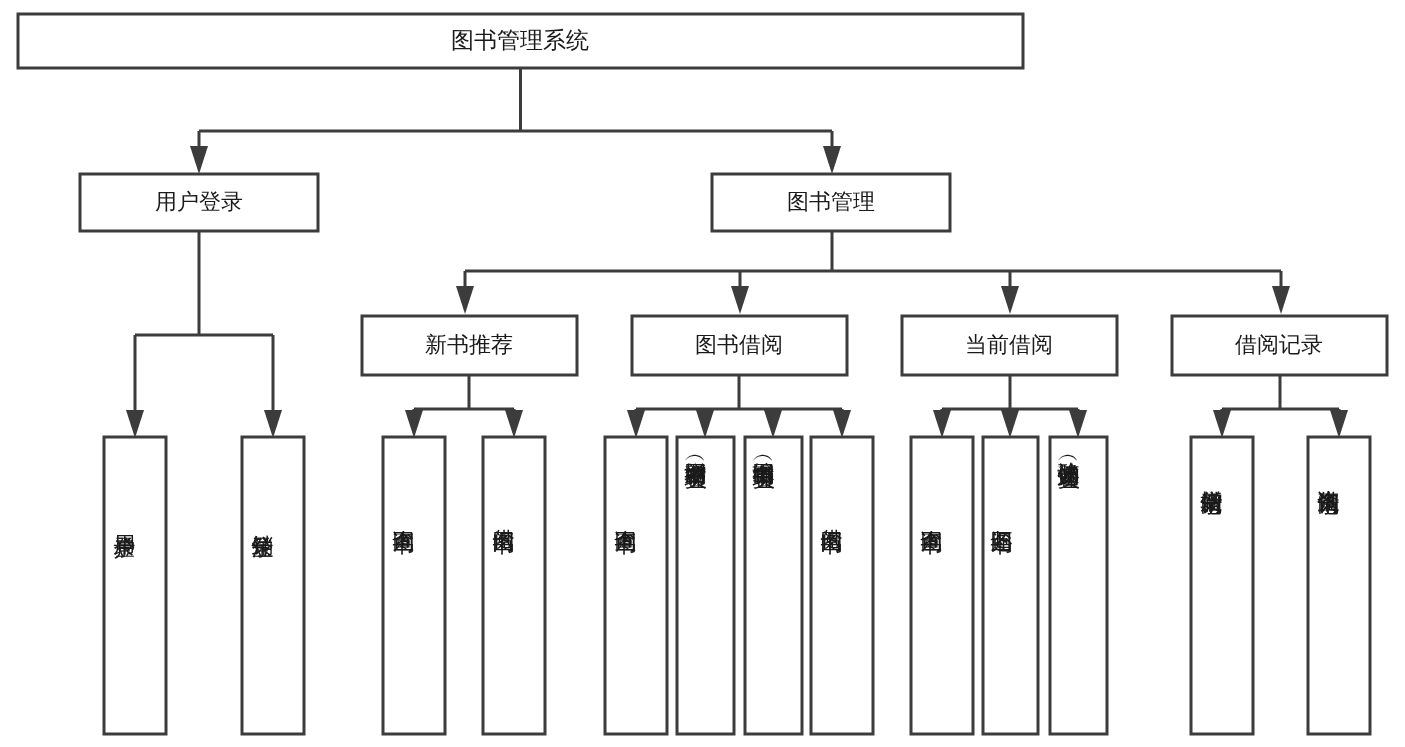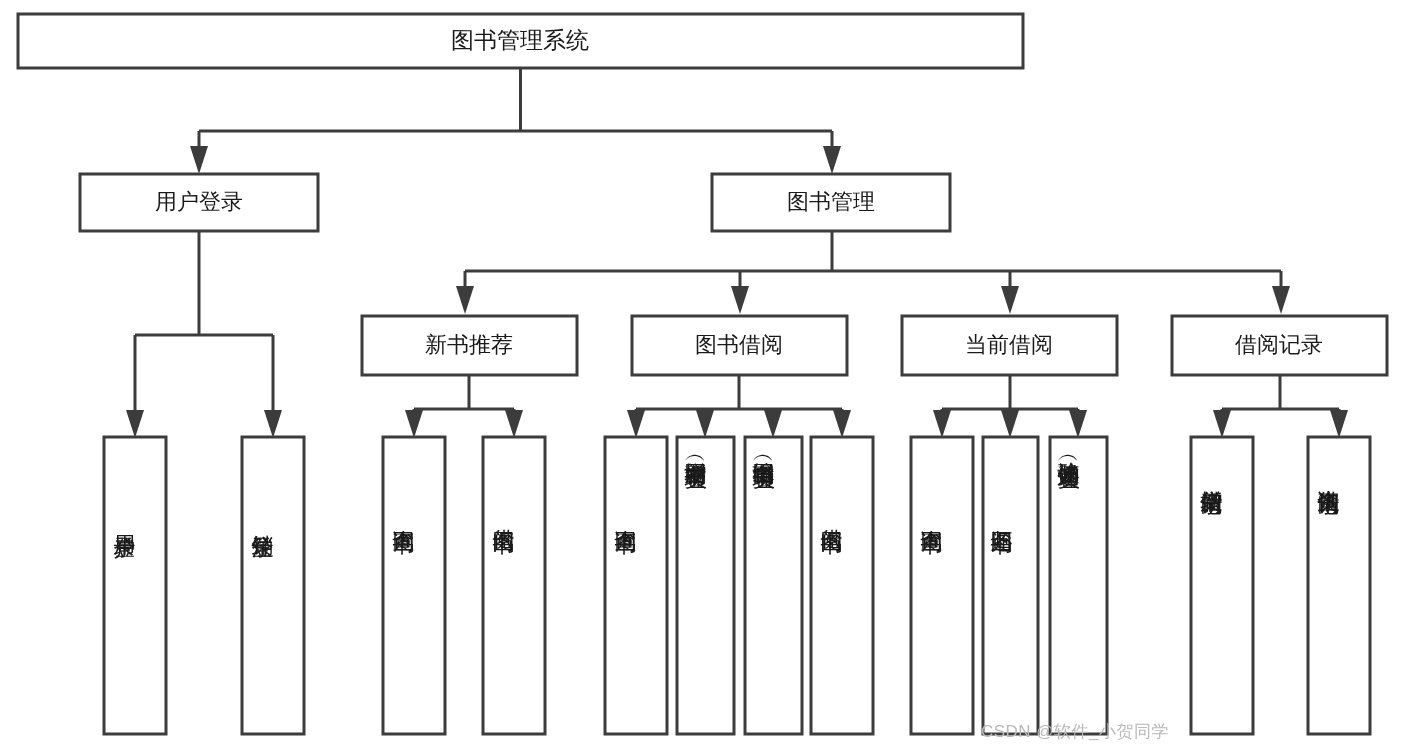--- a/index.html
+++ b/index.html
@@ -179,14 +179,13 @@
   <div class="vlabel" style="left:614px; top:512px;">查询图书</div>
   <div class="vlabel" style="left:684px; top:444px;">新增图书（管理员）</div>
   <div class="vlabel" style="left:752px; top:444px;">编辑图书（管理员）</div>
   <div class="vlabel" style="left:820px; top:512px;">借阅图书</div>
   <div class="vlabel" style="left:920px; top:512px;">查询图书</div>
   <div class="vlabel" style="left:990px; top:512px;">归还图书</div>
   <div class="vlabel" style="left:1057px; top:444px;">确认归还（管理员）</div>
   <div class="vlabel" style="left:1200px; top:472px;">新增借阅记录</div>
   <div class="vlabel" style="left:1317px; top:472px;">查询借阅记录</div>
 
-  <div class="watermark">CSDN @软件_小贺同学</div>
 </div>
 
 </body></html>

